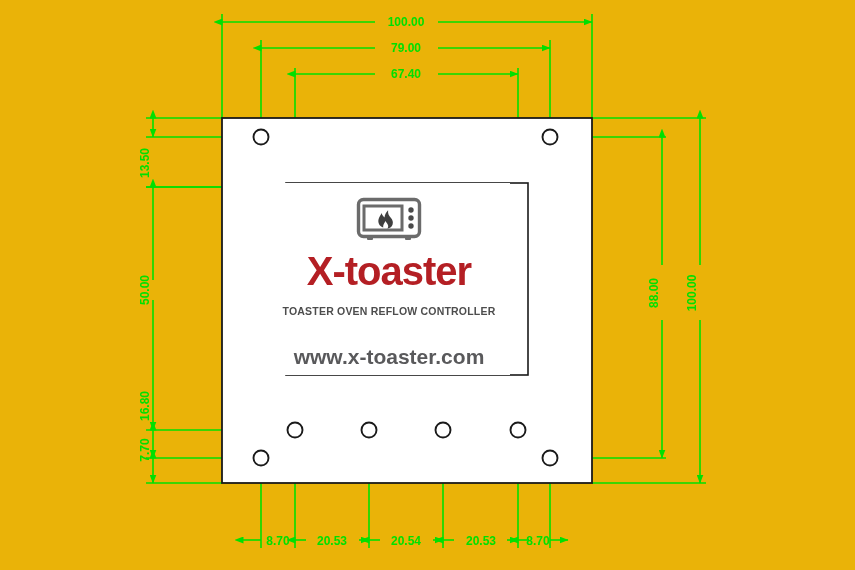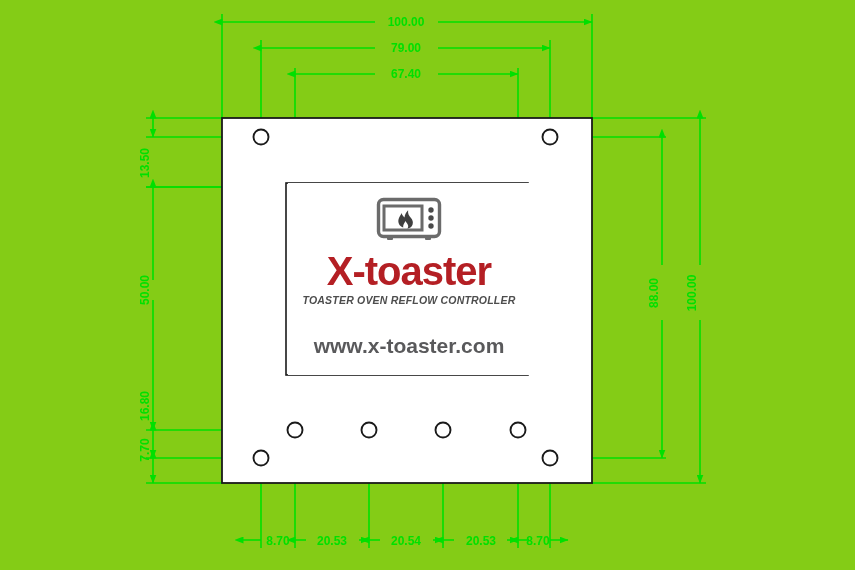--- a/index.html
+++ b/index.html
@@ -1,29 +1,29 @@
 <!DOCTYPE html>
 <html><head>
 <meta charset="utf-8">
 <style>
   html,body{margin:0;padding:0;background:#ffffff;}
   body{width:855px;height:570px;overflow:hidden;
        font-family:"Liberation Sans",sans-serif;}
-  #stage{position:relative;width:855px;height:570px;background:#84cc16;}
+  #stage{position:relative;width:855px;height:570px;background:#eab308;}
   svg#drawing{position:absolute;left:0;top:0;width:855px;height:570px;display:block;}
 
-  .logo-box{position:absolute;left:288px;top:183px;width:242px;height:192px;
+  .logo-box{position:absolute;left:268px;top:183px;width:242px;height:192px;
             background:#ffffff;display:flex;flex-direction:column;
             align-items:center;justify-content:flex-start;
             box-sizing:border-box;padding-top:14px;}
   .oven-ico{width:66px;height:48px;display:block;}
   .brand{font-size:40px;font-weight:bold;color:#b41f24;line-height:1;
          margin-top:6px;letter-spacing:-1px;}
   .tagline{font-size:10.5px;font-weight:bold;color:#4d4d4d;
-           letter-spacing:.2px;margin-top:3px;font-style:italic;}
+           letter-spacing:.2px;margin-top:14px;}
   .site{font-size:21px;font-weight:bold;color:#59595b;margin-top:28px;}
 </style>
 </head>
 <body>
 
 <div id="stage">
 
   <svg id="drawing" viewBox="0 0 855 570">
     <defs>
       <marker id="ar" markerWidth="9" markerHeight="7" refX="8.5" refY="3.5" orient="auto" markerUnits="userSpaceOnUse">

